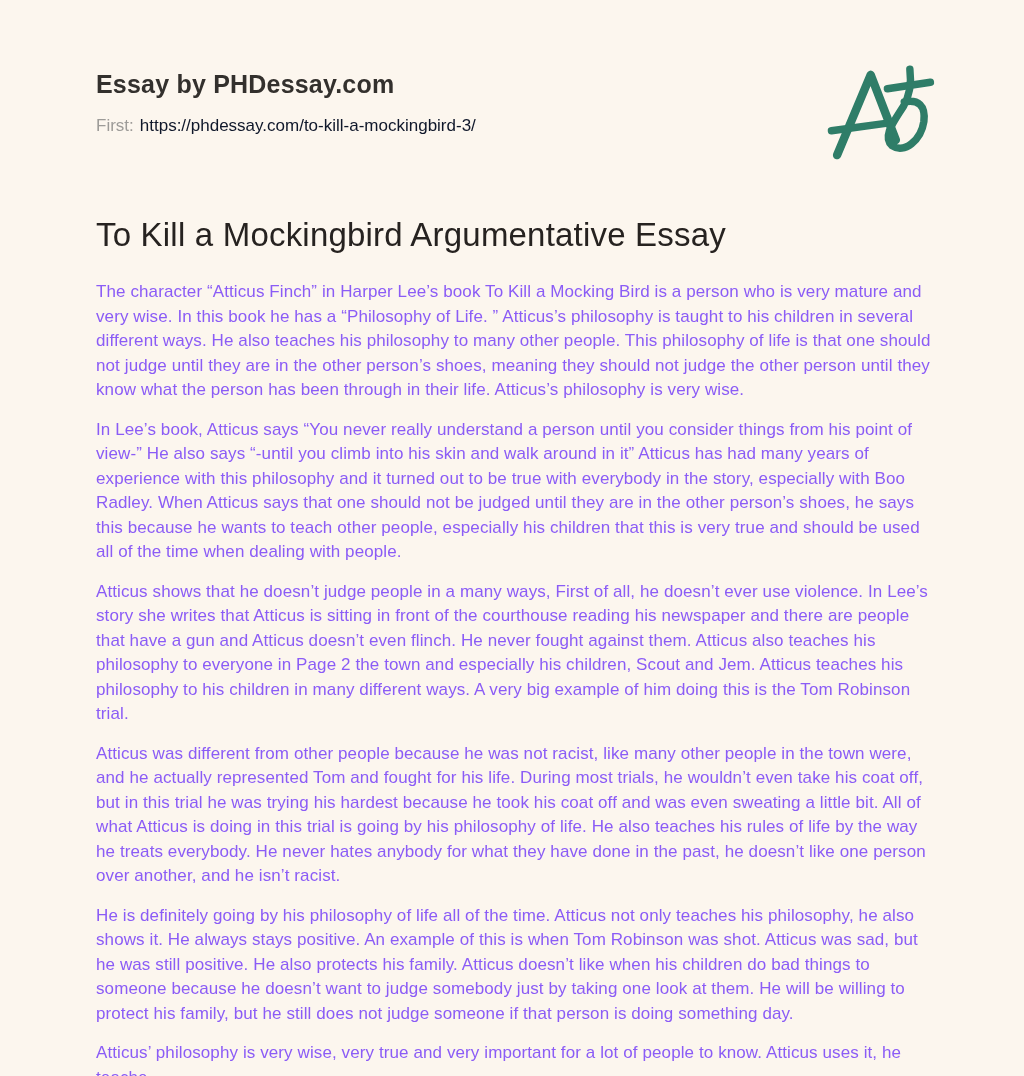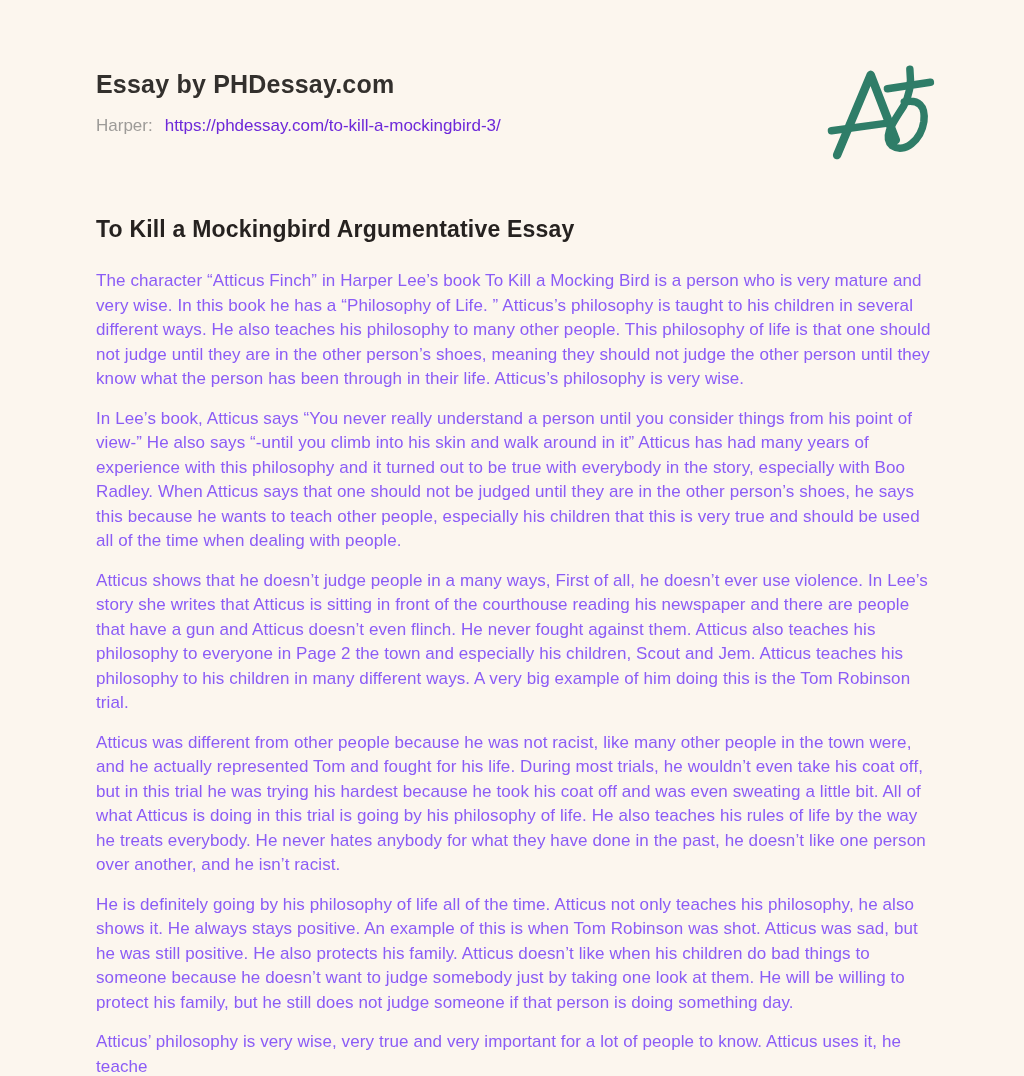--- a/index.html
+++ b/index.html
@@ -24,35 +24,35 @@
     font-weight: bold;
     color: #33302D;
     letter-spacing: 0.2px;
   }
   .source-line {
     margin-top: 17px;
     font-size: 17px;
     color: #9D9B98;
   }
   .source-line a {
-    color: #6d28d9;
+    color: #0f172a;
     text-decoration: none;
-    margin-left: 12px;
+    margin-left: 6px;
   }
   .logo {
     position: absolute;
     top: 58px;
     right: 88px;
     width: 112px;
     height: 112px;
   }
   .article-title {
     margin-top: 80px;
-    font-size: 23px;
-    font-weight: bold;
+    font-size: 33px;
+    font-weight: normal;
     color: #262220;
     letter-spacing: 0.2px;
   }
   .essay-body {
     margin-top: 26px;
     width: 836px;
   }
   .essay-body p {
     font-size: 17px;
     line-height: 24.5px;
@@ -62,21 +62,21 @@
   }
 </style>
 </head>
 <body>
 
 <div class="page">
 
   <div class="byline">Essay by PHDessay.com</div>
 
   <div class="source-line">
-    <span>Harper:</span><a href="#">https://phdessay.com/to-kill-a-mockingbird-3/</a>
+    <span>First:</span><a href="#">https://phdessay.com/to-kill-a-mockingbird-3/</a>
   </div>
 
   <div class="logo">
     <svg viewBox="0 0 120 120" width="112" height="112" fill="none" stroke="#2F7D68" stroke-linecap="round" stroke-linejoin="round">
 
       <path d="M14 104 L50 18 L77 88" stroke-width="9"></path>
       <path d="M8 78 L66 70" stroke-width="8"></path>
 
       <path d="M92 12 C94 28 92 40 85 52 C75 68 62 84 73 94 C86 103 104 88 107 68 C109 51 101 44 86 47" stroke-width="8"></path>
 

